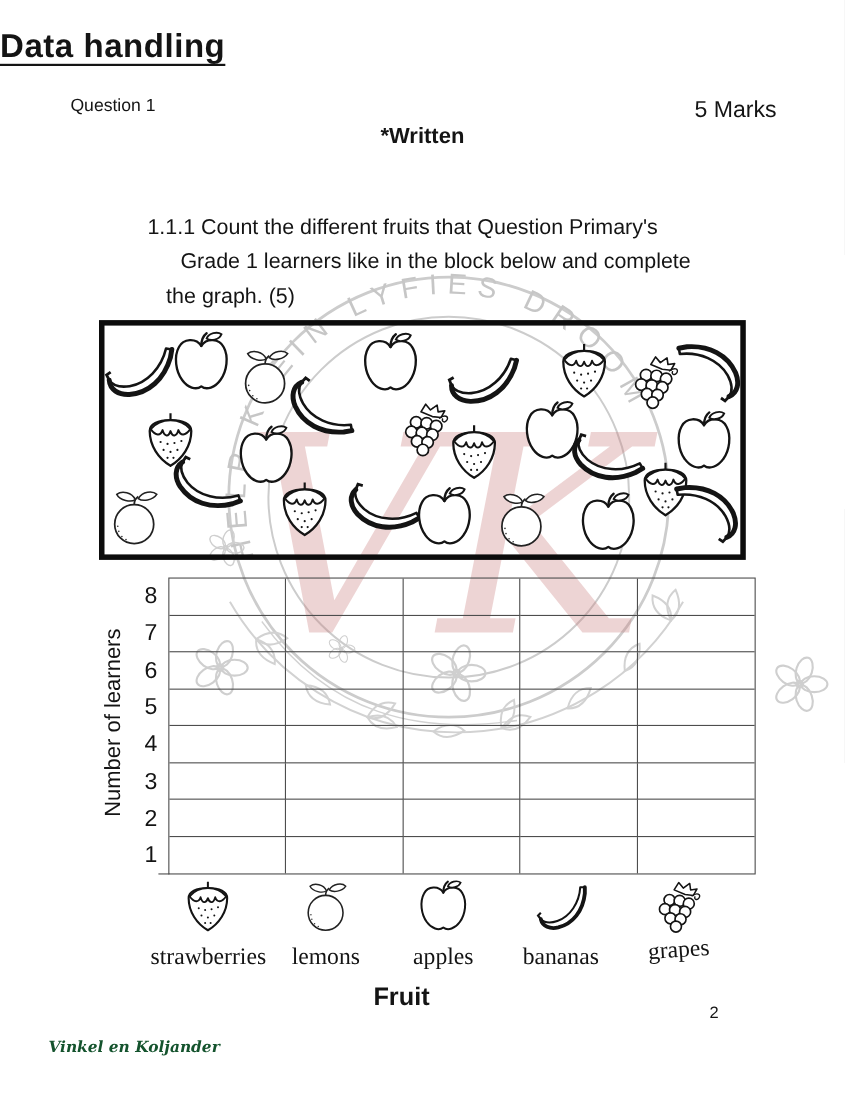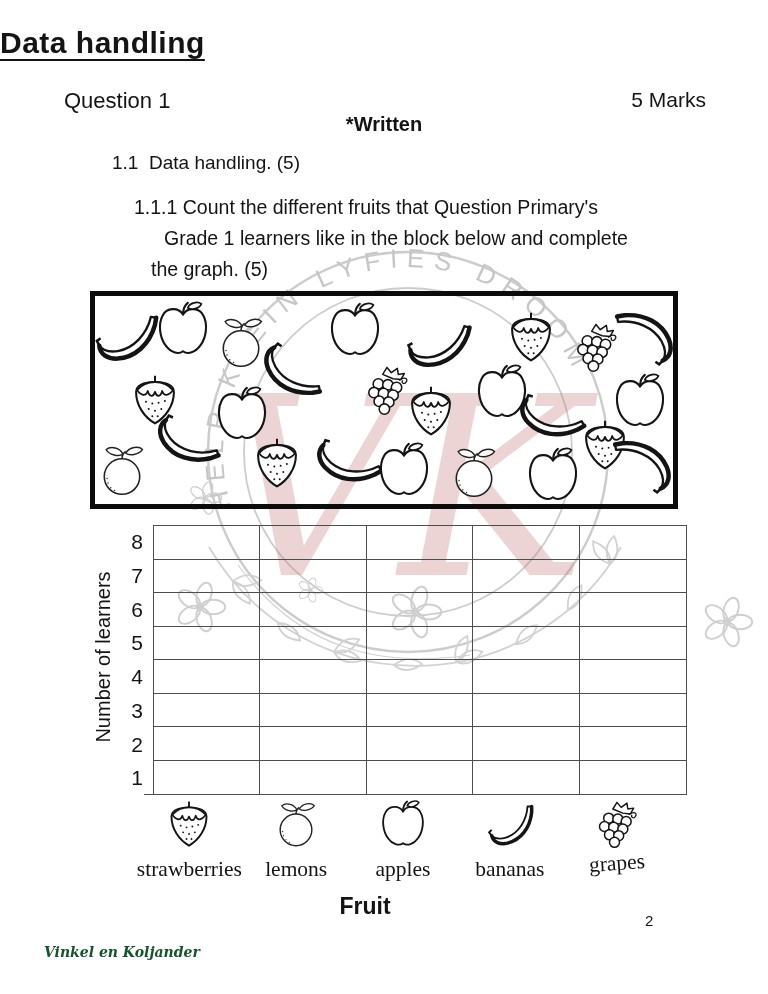--- a/index.html
+++ b/index.html
@@ -3,21 +3,21 @@
 <meta charset="utf-8">
 <style>
   html,body{margin:0;padding:0;background:#e8e8e8;}
   .sheet{position:relative;width:768px;height:994px;margin:0 auto;background:#ffffff;
          font-family:"Liberation Sans",sans-serif;color:#141414;overflow:hidden;}
   .wm{position:absolute;inset:0;z-index:0;pointer-events:none;}
   .content{position:absolute;inset:0;z-index:1;}
   .abs{position:absolute;}
   .title{left:0;right:0;top:26px;font-size:30px;font-weight:bold;letter-spacing:.5px;}
   .title span{text-decoration:underline;text-decoration-thickness:2px;text-underline-offset:6px;}
-  .qlabel{left:64px;top:88px;font-size:22px;}
+  .qlabel{left:64px;top:88px;font-size:16px;}
   .marks{right:62px;top:88px;font-size:21px;}
   .written{left:0;right:0;top:113px;text-align:center;font-size:20px;font-weight:bold;}
   .section{left:112px;top:152px;font-size:19px;white-space:pre;}
   .instr{left:134px;top:192px;font-size:19.5px;line-height:31px;}
   .instr .l1{margin-left:30px;}
   .instr .l2{margin-left:17px;}
   .fruit-box{left:90px;top:291px;width:588px;height:218px;border:5px solid #0c0c0c;
              box-sizing:border-box;overflow:hidden;}
   .fruit{position:absolute;}
   .ylabel{left:-6px;top:645px;width:220px;height:24px;text-align:center;font-size:20px;
@@ -148,21 +148,20 @@
         </g>
       </symbol>
     </defs>
   </svg>
 
   <div class="content">
     <div class="abs title"><span>Data handling</span></div>
     <div class="abs qlabel">Question 1</div>
     <div class="abs marks">5 Marks</div>
     <div class="abs written">*Written</div>
-    <div class="abs section">1.1  Data handling. (5)</div>
 
     <div class="abs instr">
       <div class="l0">1.1.1 Count the different fruits that Question Primary's</div>
       <div class="l1">Grade 1 learners like in the block below and complete</div>
       <div class="l2">the graph. (5)</div>
     </div>
 
     <div class="abs fruit-box">
         <svg viewBox="0 0 60 60" width="64" height="64" class="fruit" style="left: -2px; top: 7px; transform: rotate(10deg);">
           <use href="#f-banana"></use>

